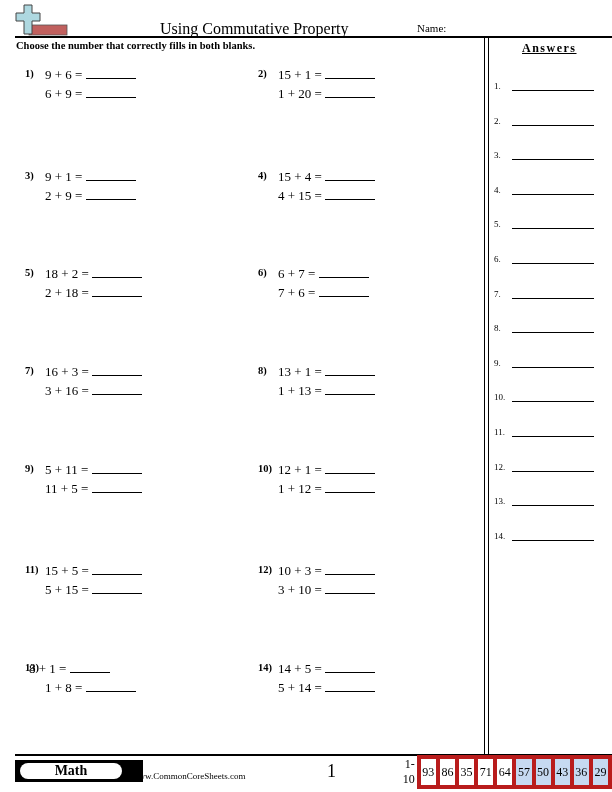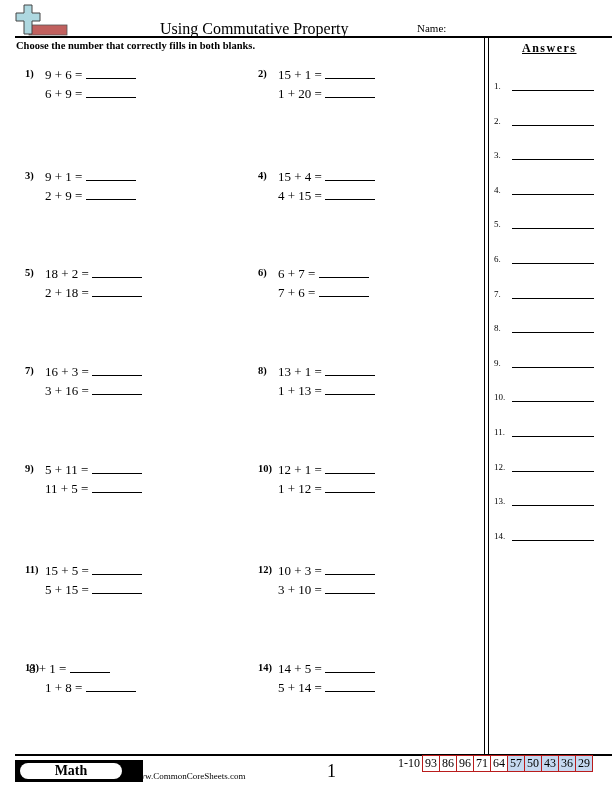--- a/index.html
+++ b/index.html
@@ -19,21 +19,21 @@
   .prob { font-size:13px; }
   .prob .num { position:absolute; left:0; top:2px; font-size:10.5px; font-weight:bold; }
   .prob .row { position:absolute; white-space:nowrap; }
   .prob .blank { display:inline-block; border-bottom:1px solid #000; height:12px; vertical-align:baseline; }
   .bottom-rule { left:15px; top:754px; width:597px; height:2px; background:#000; }
   .math-badge { left:15px; top:760px; width:128px; height:22px; background:#000; }
   .math-pill { position:absolute; left:5px; top:3px; width:102px; height:16px; background:#fff; border-radius:9px; text-align:center; font-size:14px; font-weight:bold; line-height:16px; }
   .site { left:132px; top:771px; font-size:9px; }
   .page-num { left:327px; top:761px; font-size:18px; }
   .key-table { left:395px; top:755px; border-collapse:collapse; font-size:12px; }
-  .key-table td { border:1px solid #b91c1c; width:14px; height:10px; text-align:center; padding:0 1px; }
+  .key-table td { border:4px solid #b91c1c; width:14px; height:10px; text-align:center; padding:0 1px; }
   .key-table td.lbl { border:none; text-align:right; width:24px; padding-right:2px; }
   .key-table td.hl { background:#c6d9f1; }
   .key-table td.empty { border:none; }
 </style>
 </head>
 <body>
 
 <svg class="abs logo" viewBox="0 0 60 34">
   <rect x="17" y="23" width="38" height="10" fill="#c0605e" stroke="#555" stroke-width="0.8"></rect>
   <path d="M12 3 h8 v8 h8 v8 h-8 v13 h-8 v-13 h-8 v-8 h8 z" fill="#aed8e0" stroke="#444" stroke-width="1"></path>
@@ -184,21 +184,21 @@
   <div class="math-pill">Math</div>
 </div>
 <div class="abs site">www.CommonCoreSheets.com</div>
 <div class="abs page-num">1</div>
 <table class="abs key-table">
   <tbody>
       <tr id="key-row1">
     <td class="lbl">1-10</td>
   <td>93</td>
         <td>86</td>
-        <td>96</td>
+        <td>35</td>
         <td>71</td>
         <td>64</td>
         <td class="hl">57</td>
         <td class="hl">50</td>
         <td class="hl">43</td>
         <td class="hl">36</td>
         <td class="hl">29</td>
       </tr>
 </tbody>
   </table>

